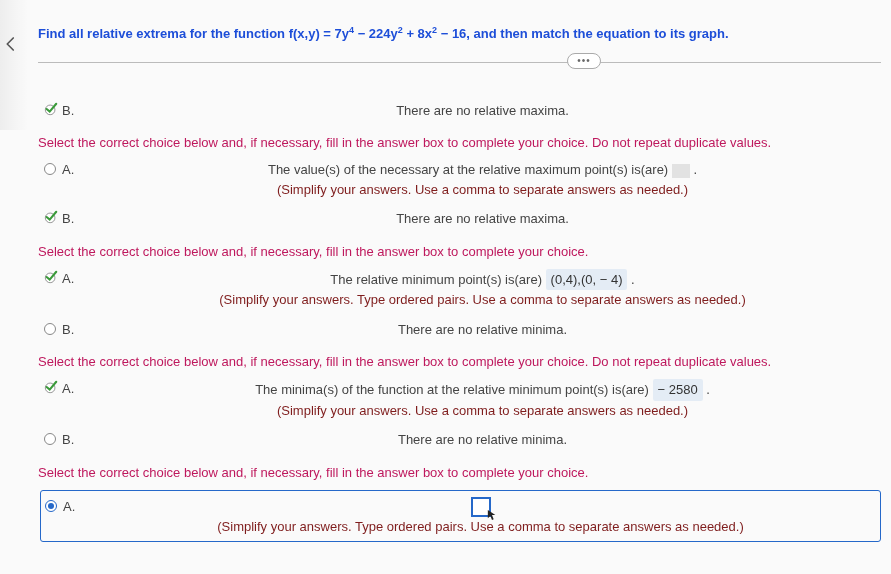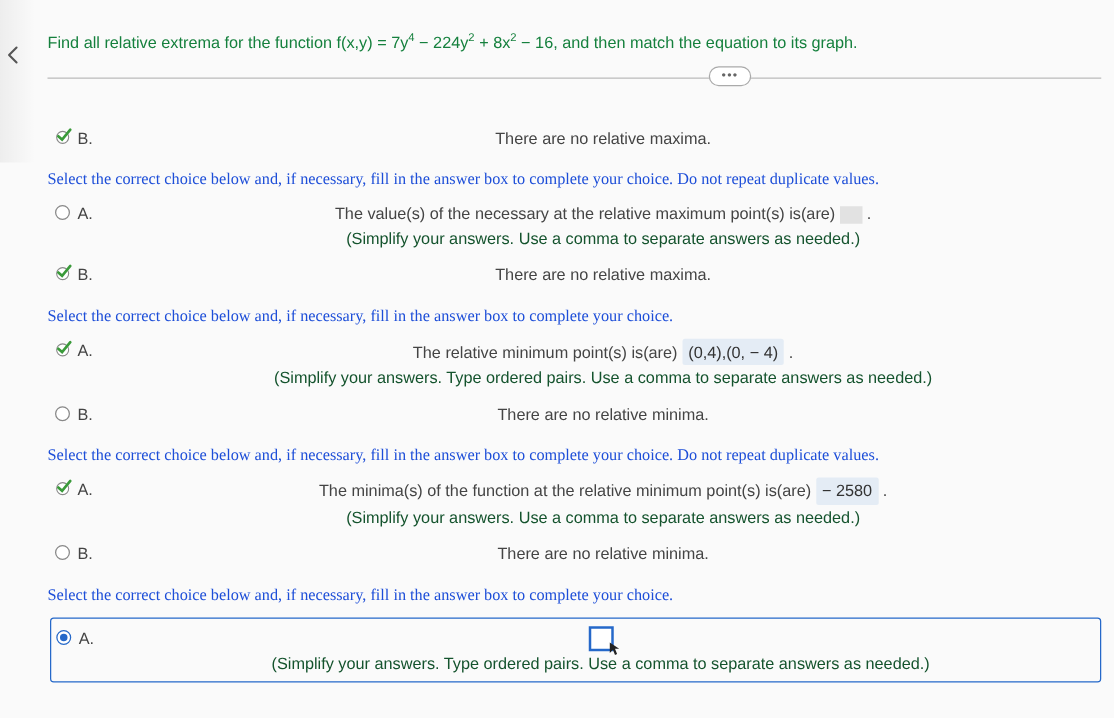--- a/index.html
+++ b/index.html
@@ -20,23 +20,24 @@
       width: 18px;
       height: 18px;
       cursor: pointer;
     }
     .content {
       margin-left: 38px;
       padding-top: 24px;
       padding-right: 10px;
     }
     .question-stem {
-      color: #15803d;
+      color: #1d4ed8;
       margin-bottom: 18px;
       line-height: 1.4;
+      font-weight: bold;
     }
     sup { font-size: 9px; vertical-align: super; }
     .divider {
       border: none;
       border-top: 1px solid #bbb;
       margin: 0;
       position: relative;
     }
     .ellipsis-pill {
       position: absolute;
@@ -94,25 +95,24 @@
       width: 6px; height: 6px;
       background: #2568c9;
       border-radius: 50%;
     }
     .opt-letter {
       width: 22px;
       flex-shrink: 0;
       color: #444;
     }
     .opt-text { flex: 1; color: #444; text-align: center; }
-    .hint { color: #14532d; }
+    .hint { color: #7f1d1d; }
     .instruction {
       margin: 14px 0 10px 0;
-      color: #1d4ed8;
-      font-family: Liberation Serif, serif;
+      color: #be185d;
     }
     .answer-box {
       display: inline-block;
       background: #e4ecf5;
       padding: 1px 5px;
       color: #333;
       border-radius: 2px;
     }
     .answer-gray {
       display: inline-block;

